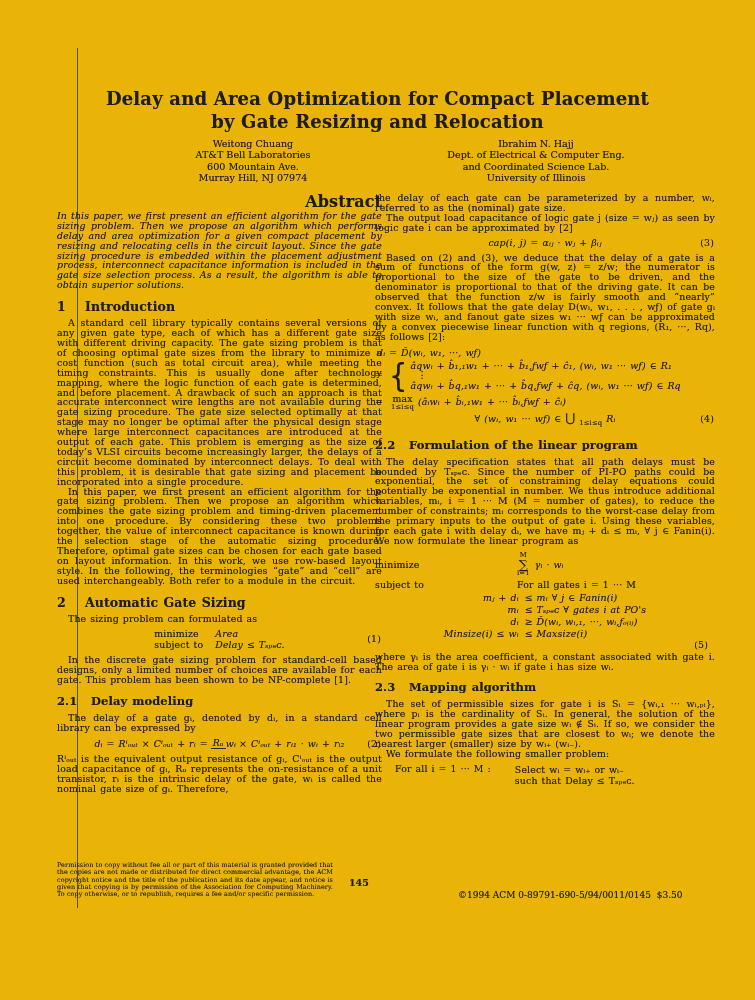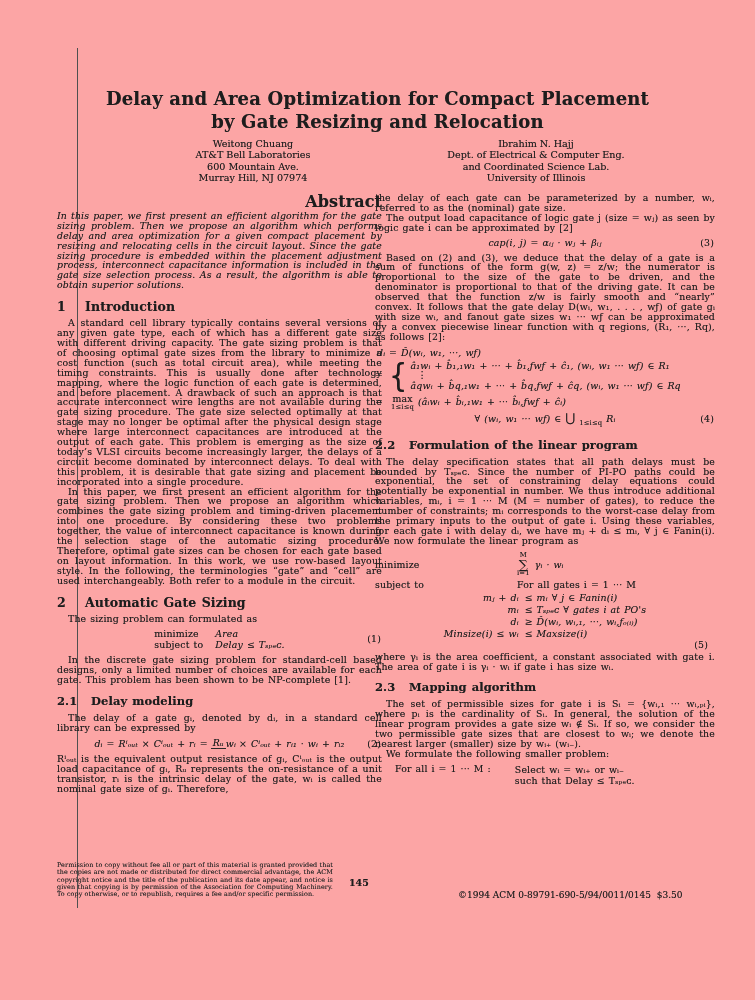--- a/index.html
+++ b/index.html
@@ -1,16 +1,16 @@
 <!DOCTYPE html>
 <html><head>
 <meta charset="utf-8">
 <style>
   html,body{margin:0;padding:0;background:#ffffff;}
-  .page{position:relative;width:755px;height:1000px;background:#fca5a5;overflow:hidden;
+  .page{position:relative;width:755px;height:1000px;background:#eab308;overflow:hidden;
         font-family:"DejaVu Serif","DejaVu Sans",serif;color:#1d1d1d;
         text-shadow:0 0 .5px rgba(40,40,40,.55);}
   .scanline{position:absolute;left:77px;top:48px;width:1px;height:860px;background:#4f4f4f;}
 
   .title{position:absolute;top:87px;left:0;width:100%;text-align:center;
          font-weight:bold;font-size:18px;line-height:23px;letter-spacing:.2px;}
   .auth{position:absolute;top:138px;text-align:center;font-size:9.6px;line-height:11.3px;}
   .auth.l{left:120px;width:266px;}
   .auth.r{left:400px;width:272px;}
 
@@ -160,21 +160,21 @@
     </div>
 
     <p>Based on (2) and (3), we deduce that the delay of a gate is a sum of functions of the form g(w, z) = z/w; the numerator is proportional to the size of the gate to be driven, and the denominator is proportional to that of the driving gate. It can be observed that the function z/w is fairly smooth and “nearly” convex. It follows that the gate delay D(wᵢ, w₁, . . . , wƒ) of gate gᵢ with size wᵢ, and fanout gate sizes w₁ ··· wƒ can be approximated by a convex piecewise linear function with q regions, (R₁, ···, Rq), as follows [2]:</p>
 
     <div class="eq4">
       <div class="e4l1">dᵢ = D̂(wᵢ, w₁, ···, wƒ)</div>
       <div class="e4cases">
         <span class="e4eq">=</span>
         <span class="brace">{</span>
         <div class="e4cl">
-          <div class="cline">â₁wᵢ + b̂₁,₁w₁ + ··· + b̂₁,ƒwƒ + ĉ₁, (wᵢ, w₁ ··· wƒ) ∈ R₁</div>
+          <div class="cline">âqwᵢ + b̂₁,₁w₁ + ··· + b̂₁,ƒwƒ + ĉ₁, (wᵢ, w₁ ··· wƒ) ∈ R₁</div>
           <div class="vd">⋮</div>
           <div class="cline">âqwᵢ + b̂q,₁w₁ + ··· + b̂q,ƒwƒ + ĉq, (wᵢ, w₁ ··· wƒ) ∈ Rq</div>
         </div>
       </div>
       <div class="e4max">
         <span class="e4eq">=</span>
         <span class="underop">
           <span>max</span>
           <span class="lim">1≤i≤q</span>
         </span>

